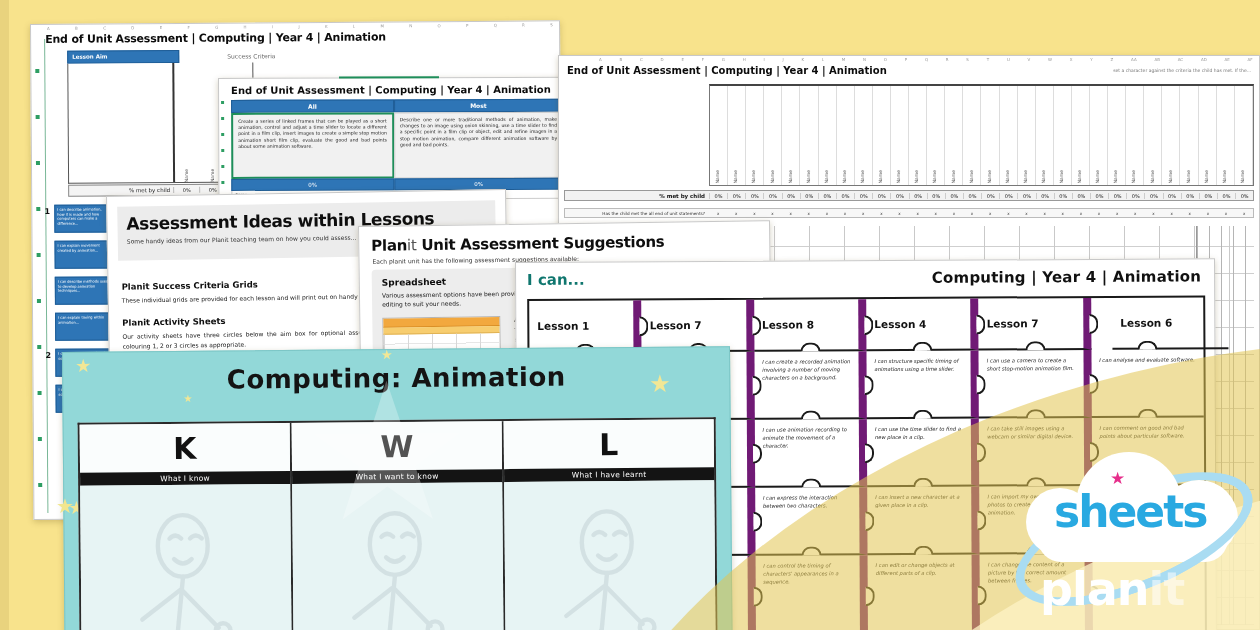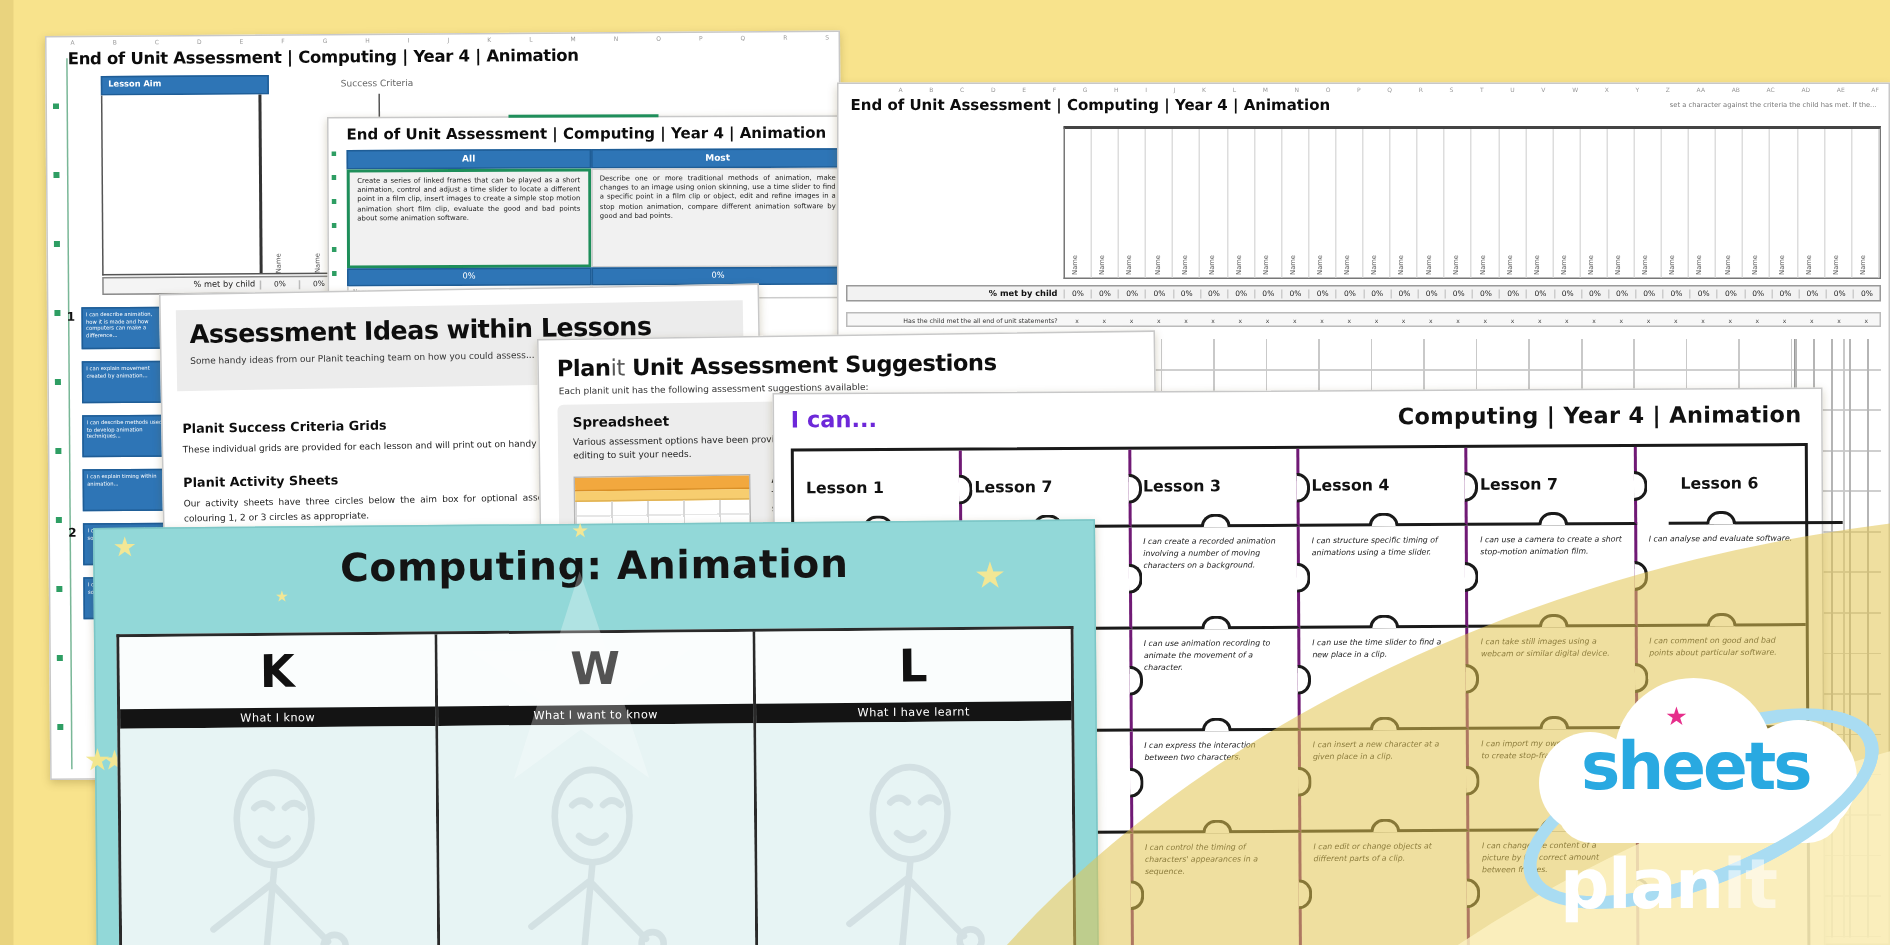--- a/index.html
+++ b/index.html
@@ -90,24 +90,24 @@
   #ds-thumb .cols{position:absolute;left:0;right:0;top:16px;bottom:0;
       background-image:repeating-linear-gradient(90deg,#d8d8d8 0 1px,transparent 1px 24px),
                        repeating-linear-gradient(0deg,#e6e6e6 0 1px,transparent 1px 12px)}
   #ds-right{position:absolute;left:142px;top:48px;right:10px}
   #ds-a1{font-size:6.5px;font-weight:bold;color:#0e0e0e}
   #ds-a1b{font-size:6px;color:#222;margin-top:2px;line-height:1.5}
 
   
   #doc-ican{left:515px;top:262px;width:700px;height:380px;transform:rotate(-0.3deg);z-index:6}
   #ic-head{position:absolute;left:11px;top:8px;right:13px;display:flex;justify-content:space-between;align-items:baseline}
-  #ic-left{font-size:15px;font-weight:900;color:#6d28d9}
+  #ic-left{font-size:15px;font-weight:900;color:#0f766e}
   #ic-right{font-size:15px;font-weight:900;color:#111;letter-spacing:.2px}
   #puzzle-grid{position:absolute;left:11px;top:36px;width:678px;height:340px;border:2px solid #1a1a1a;background:#fff}
-  .pz-cell{position:absolute;border-right:2px solid #701a75;border-bottom:2px solid #1a1a1a;padding:7px 8px;overflow:hidden}
+  .pz-cell{position:absolute;border-right:8px solid #701a75;border-bottom:2px solid #1a1a1a;padding:7px 8px;overflow:hidden}
   .pz-cell.noR{border-right:none}.pz-cell.noB{border-bottom:none}
   .pz-lesson{display:flex;align-items:center}
   .pz-lesson-label{font-size:10.5px;font-weight:900;color:#111}
   .pz-text{font-size:5.2px;line-height:1.5;color:#1a1a1a;font-style:italic}
   .bump-v{position:absolute;width:9px;height:20px;background:#fff;border:2px solid #1a1a1a;border-left:none;border-radius:0 10px 10px 0;z-index:2}
   .bump-h{position:absolute;width:20px;height:9px;background:#fff;border:2px solid #1a1a1a;border-bottom:none;border-radius:10px 10px 0 0;z-index:2}
 
   
   #kwl{position:absolute;left:62px;top:352px;width:668px;height:290px;background:#92d8d8;border:1px solid #7cc6c6;
        box-shadow:0 2px 6px rgba(90,70,10,.25);transform:rotate(-0.5deg);transform-origin:top left;z-index:7}
@@ -498,21 +498,21 @@
     <div id="ic-right">Computing | Year 4 | Animation</div>
   </div>
   <div id="puzzle-grid">
       <div class="pz-cell pz-lesson" style="left: 0px; top: 0px; width: 112.333px; height: 52px;">
         <span class="pz-lesson-label">Lesson 1</span>
       </div>
       <div class="pz-cell pz-lesson" style="left: 112.333px; top: 0px; width: 112.333px; height: 52px;">
         <span class="pz-lesson-label">Lesson 7</span>
       </div>
       <div class="pz-cell pz-lesson" style="left: 224.667px; top: 0px; width: 112.333px; height: 52px;">
-        <span class="pz-lesson-label">Lesson 3</span>
+        <span class="pz-lesson-label">Lesson 8</span>
       </div>
       <div class="pz-cell pz-lesson" style="left: 337px; top: 0px; width: 112.333px; height: 52px;">
         <span class="pz-lesson-label">Lesson 4</span>
       </div>
       <div class="pz-cell pz-lesson" style="left: 449.333px; top: 0px; width: 112.333px; height: 52px;">
         <span class="pz-lesson-label">Lesson 7</span>
       </div>
       <div class="pz-cell pz-lesson noR" style="left: 583px; top: 0px; width: 116px; height: 52px;">
         <span class="pz-lesson-label">Lesson 6</span>
       </div>

